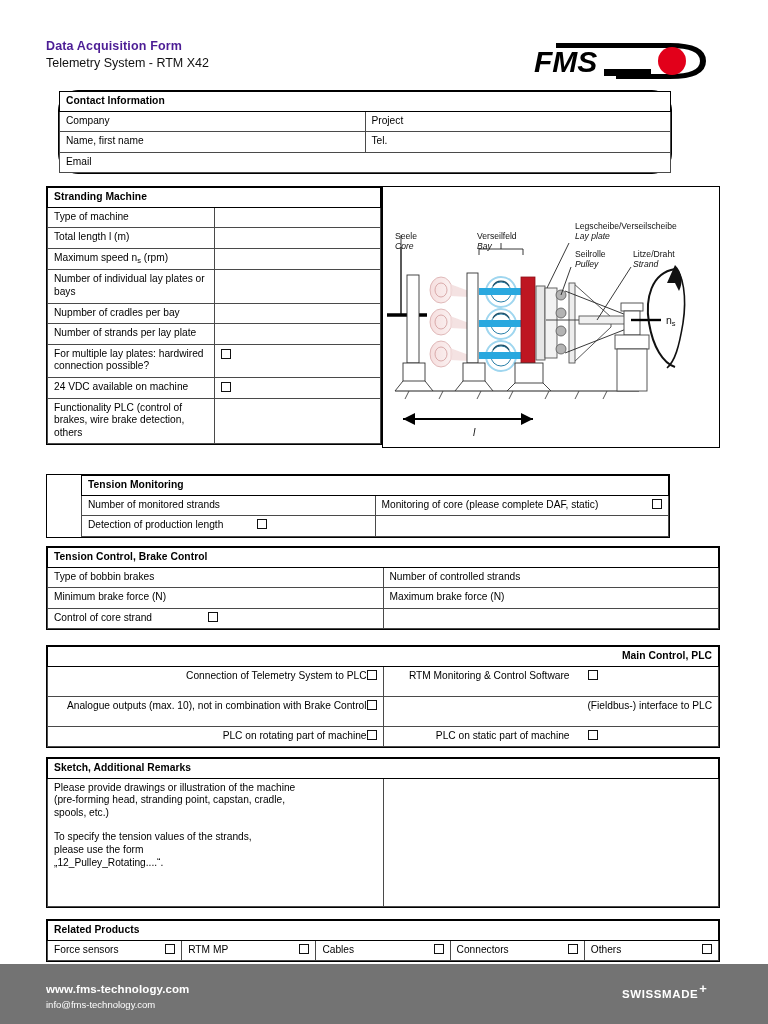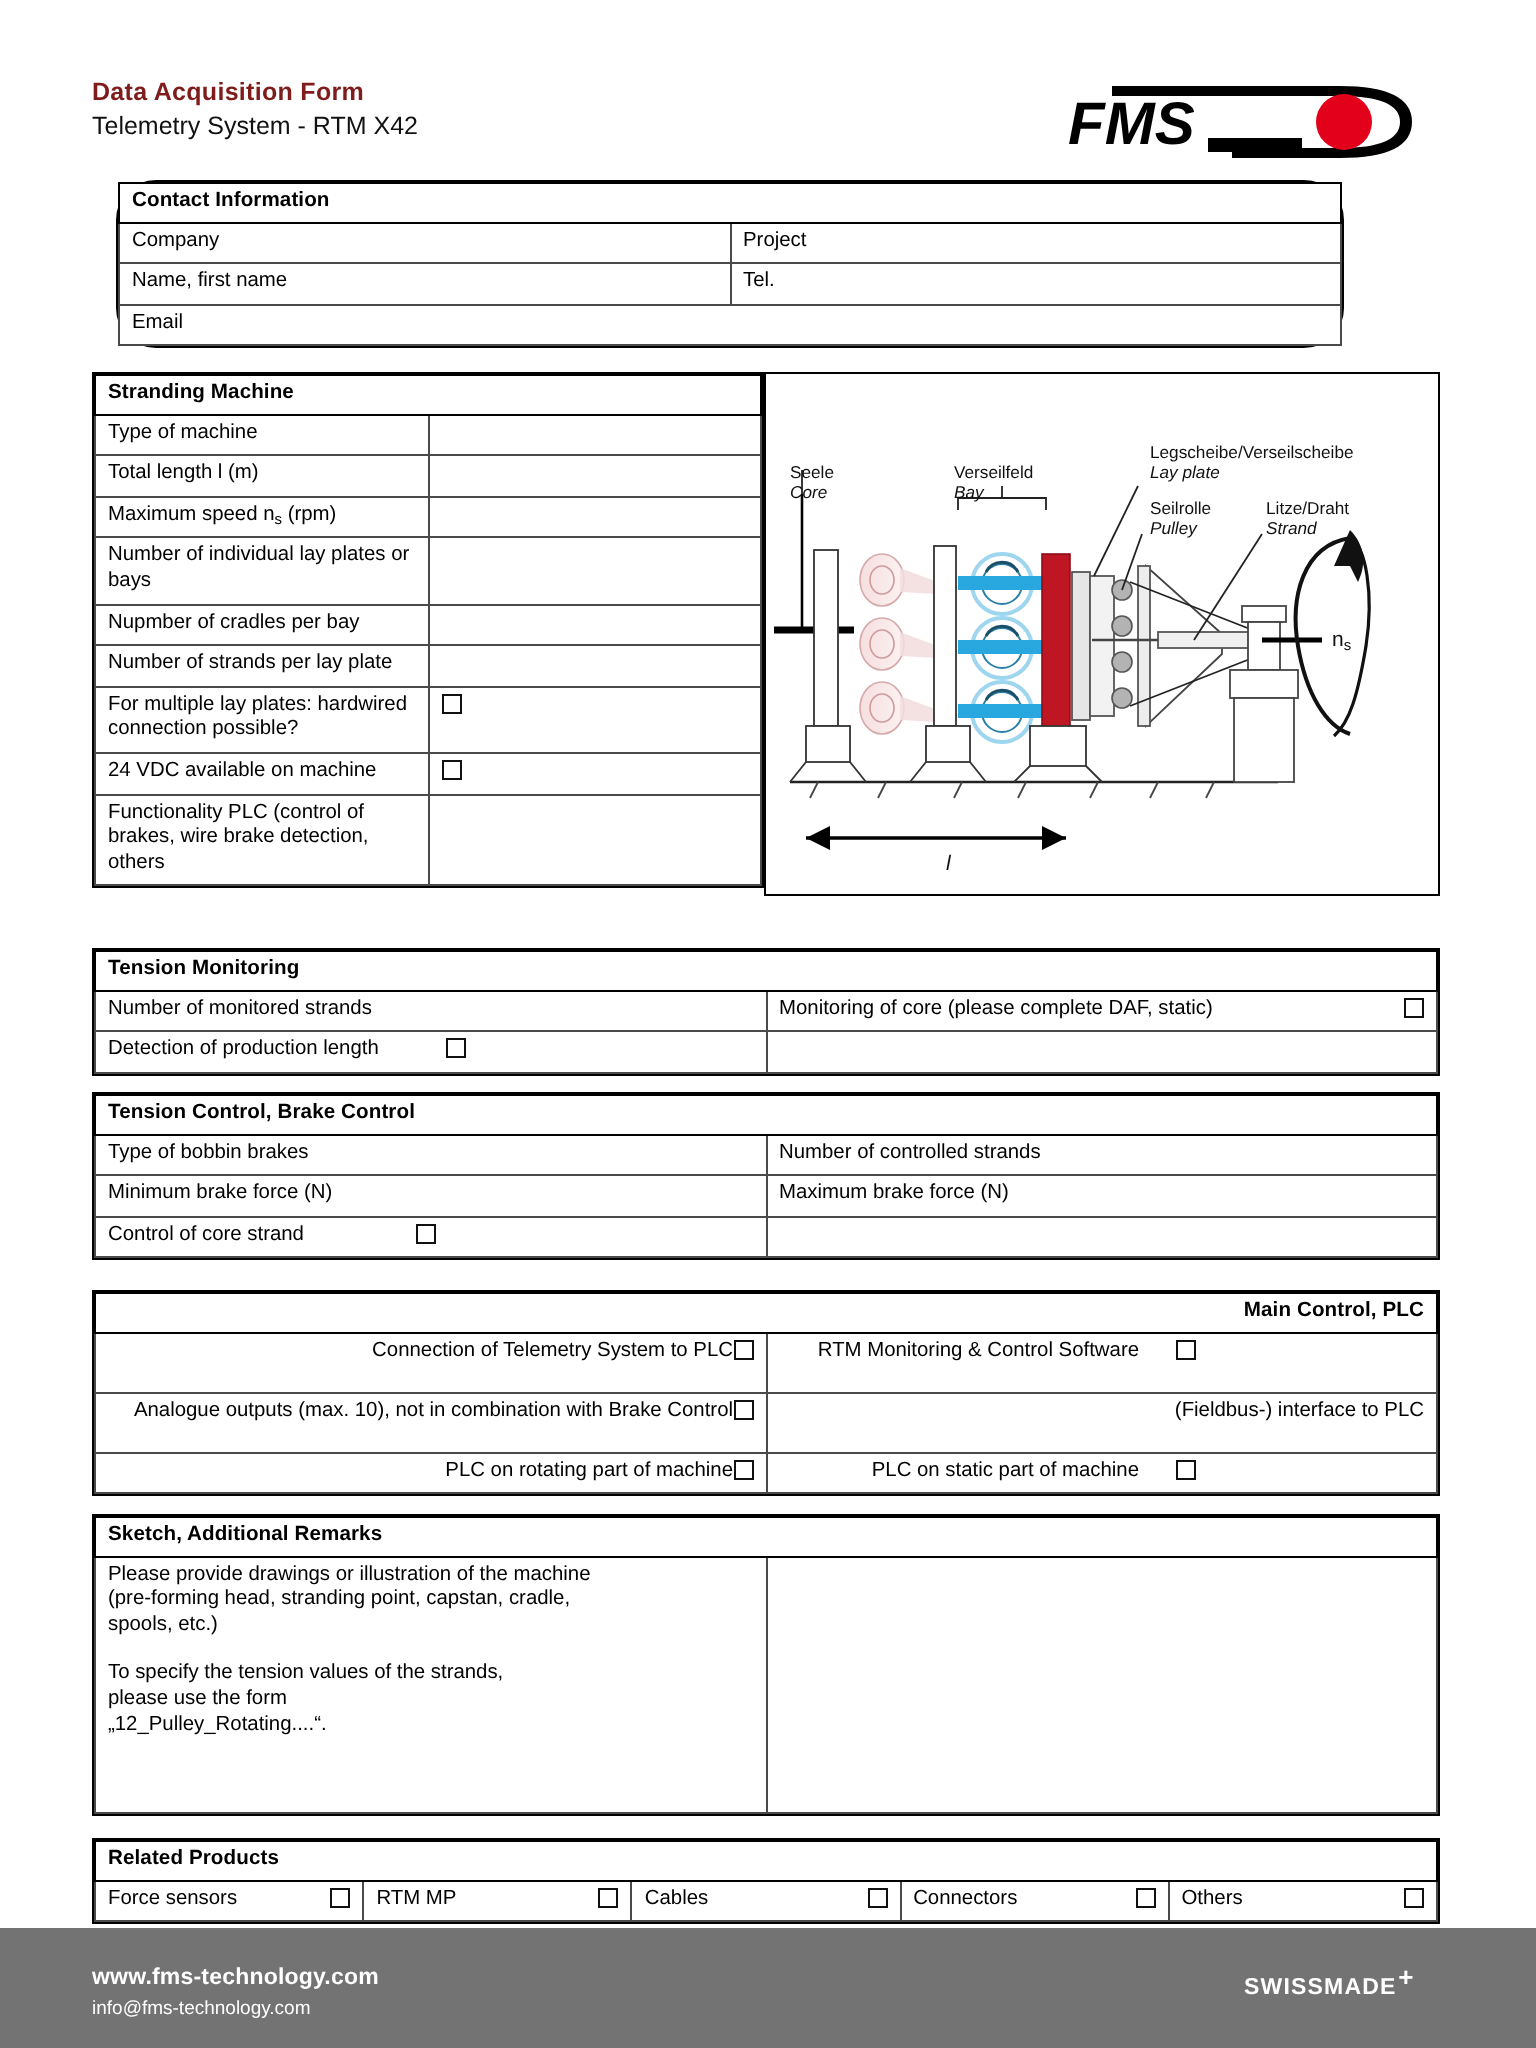--- a/index.html
+++ b/index.html
@@ -13,21 +13,21 @@
     overflow: hidden;
   }
 
   
   .header {
     position: absolute; left: 0; top: 0; width: 768px; height: 88px;
   }
   .title-block { position: absolute; left: 46px; top: 38px; }
   .doc-title {
     font-size: 12.5px; font-weight: bold; letter-spacing: .15px;
-    line-height: 16px; color:#7f1d1d;
+    line-height: 16px; color:#4c1d95;
   }
   .doc-sub {
     font-size: 12.5px; font-weight: normal; line-height: 18px; color:#111;
   }
 
   .logo { position: absolute; left: 520px; top: 36px; width: 205px; height: 50px; }
 
   
   .section { position: absolute; }
   .tbl {
@@ -66,21 +66,21 @@
   .chk-right { margin-left: auto; }
   .chk-wrap-mid { padding-left: 8px; }
 
   sub.ns { font-size: 7.5px; vertical-align: baseline; position: relative; top: 2px; }
 
   
   #sec-contact { left: 58px; top: 90px; width: 614px; border-radius: 20px; }
   #sec-stranding { left: 46px; top: 186px; width: 336px; }
   #sec-diagram { left: 382px; top: 186px; width: 338px; height: 262px;
                  border: 1.6px solid #000; background:#fff; overflow:hidden; }
-  #sec-monitoring { left: 46px; top: 474px; width: 674px; }
+  #sec-monitoring { left: 46px; top: 474px; width: 624px; padding-left: 34px; }
   #sec-brake { left: 46px; top: 546px; width: 674px; }
   #sec-plc { left: 46px; top: 645px; width: 674px; text-align: right; }
   #sec-sketch { left: 46px; top: 757px; width: 674px; }
   #sec-related { left: 46px; top: 919px; width: 674px; }
 
   
   .footer {
     position:absolute; left:0; top:964px; width:768px; height:60px;
     background: #737373;
   }

